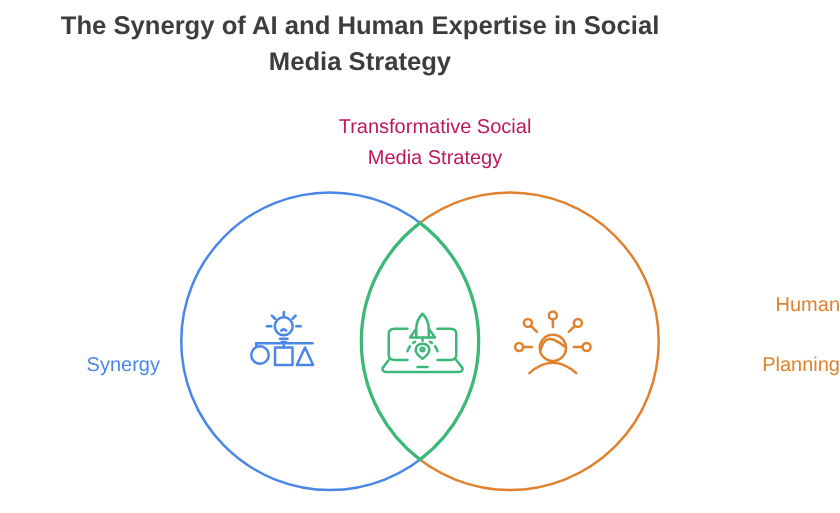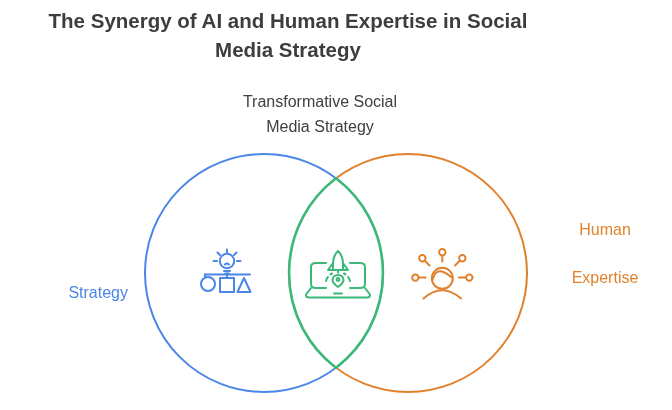--- a/index.html
+++ b/index.html
@@ -6,29 +6,29 @@
   .stage{
     position:relative;width:672px;height:410px;background:#ffffff;overflow:hidden;
     font-family:"Liberation Sans", sans-serif;
   }
   .title{
     position:absolute;top:6px;left:0;width:576px;text-align:center;
     font-size:20.5px;font-weight:bold;line-height:1.42;color:#3d3d3d;letter-spacing:0;
   }
   .venn-svg{position:absolute;top:0;left:0;}
   .overlap-label{
-    position:absolute;top:89px;left:200px;width:240px;text-align:center;
-    font-size:16px;line-height:25px;color:#404040;
+    position:absolute;top:89px;left:228px;width:240px;text-align:center;
+    font-size:16px;line-height:25px;color:#be185d;
   }
   .left-label{
     position:absolute;top:233px;left:0;width:128px;text-align:right;
     font-size:16px;line-height:24px;color:#4a86e8;
   }
   .right-label{
-    position:absolute;top:218px;left:538px;width:134px;text-align:center;
+    position:absolute;top:233px;left:538px;width:134px;text-align:right;
     font-size:16px;line-height:24px;color:#e0822d;
   }
 </style>
 </head>
 <body>
 
 <div class="stage">
 
   <div class="title">
     <span>The Synergy of AI and Human Expertise in Social</span><br>
@@ -94,22 +94,22 @@
   </svg>
 
   <div class="overlap-label">
     <span>Transformative Social</span><br>
     <span>Media Strategy</span>
   </div>
 
   <div class="left-label">
     <br>
     <br>
-    <span>Strategy</span>
+    <span>Synergy</span>
   </div>
 
   <div class="right-label">
     <span>Human</span><br>
     <br>
-    <span>Expertise</span>
+    <span>Planning</span>
   </div>
 
 </div>
 
 </body></html>

